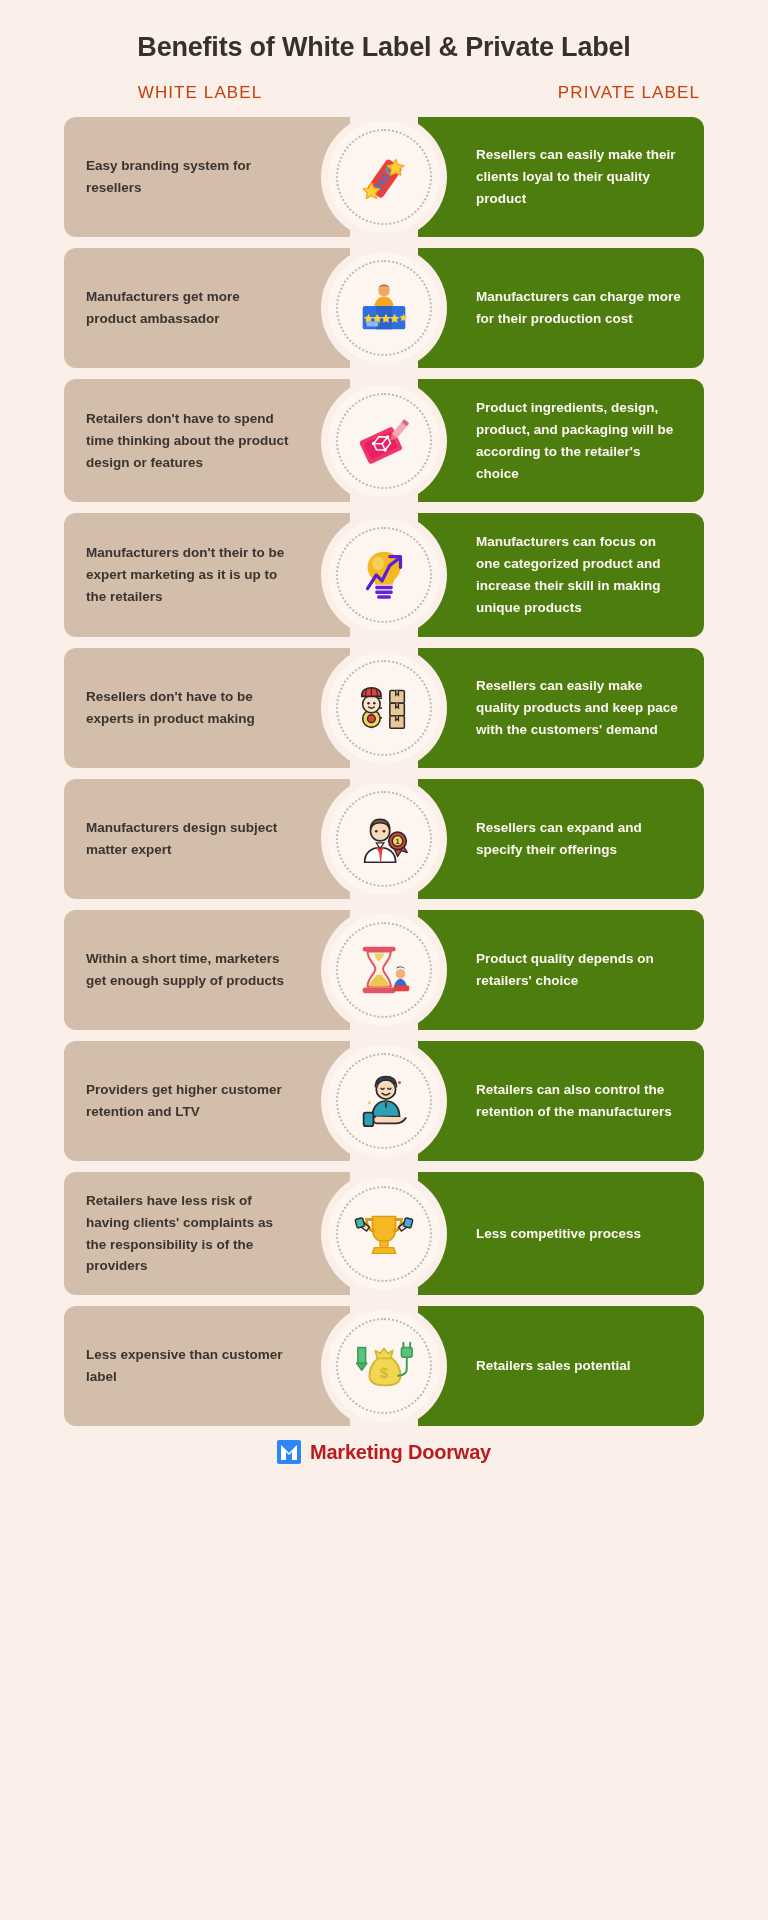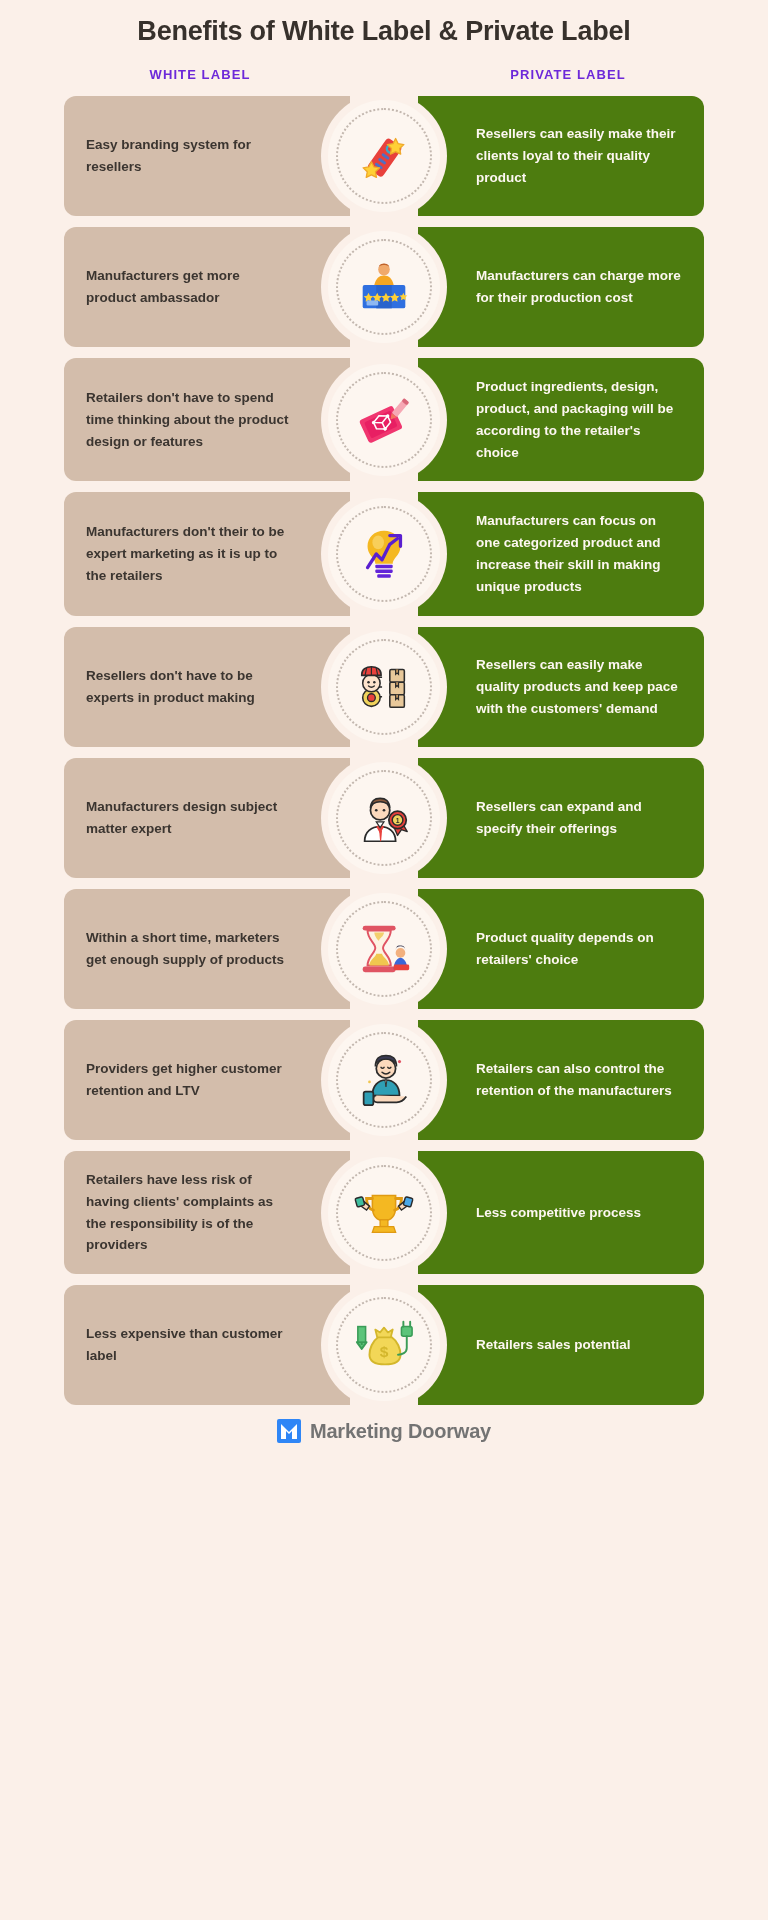--- a/index.html
+++ b/index.html
@@ -21,37 +21,37 @@
     overflow: hidden;
   }
 
   
   .title {
     text-align: center;
     font-size: 27px;
     font-weight: 700;
     letter-spacing: -0.2px;
     color: #37312c;
-    padding-top: 16px;
+    padding-top: 32px;
   }
   .col-heads {
     display: flex;
     margin-top: 20px;
     padding: 0 68px;
   }
   .col-head {
     flex: 1;
     text-align: center;
-    font-size: 13px;
-    font-weight: 700;
+    font-size: 17px;
+    font-weight: 400;
     letter-spacing: 1.1px;
-    color: #6d28d9;
+    color: #c2410c;
   }
   .col-head.left  { margin-right: 52px; }
-  .col-head.right { margin-left: 52px; }
+  .col-head.right { margin-left: 52px; text-align: right; }
 
   
   .rows {
     margin-top: 14px;
     padding: 0 64px;
   }
   .row {
     position: relative;
     display: flex;
     align-items: stretch;
@@ -117,21 +117,21 @@
     align-items: center;
     justify-content: center;
     gap: 9px;
     margin-top: 14px;
     padding-bottom: 16px;
   }
   .logo-mark { width: 24px; height: 24px; display: block; }
   .brand {
     font-size: 20px;
     font-weight: 700;
-    color: #737373;
+    color: #b91c1c;
     letter-spacing: -0.2px;
   }
 </style>
 </head>
 <body>
 
 <div class="page">
 
   <div class="title">Benefits of White Label &amp; Private Label</div>
 

